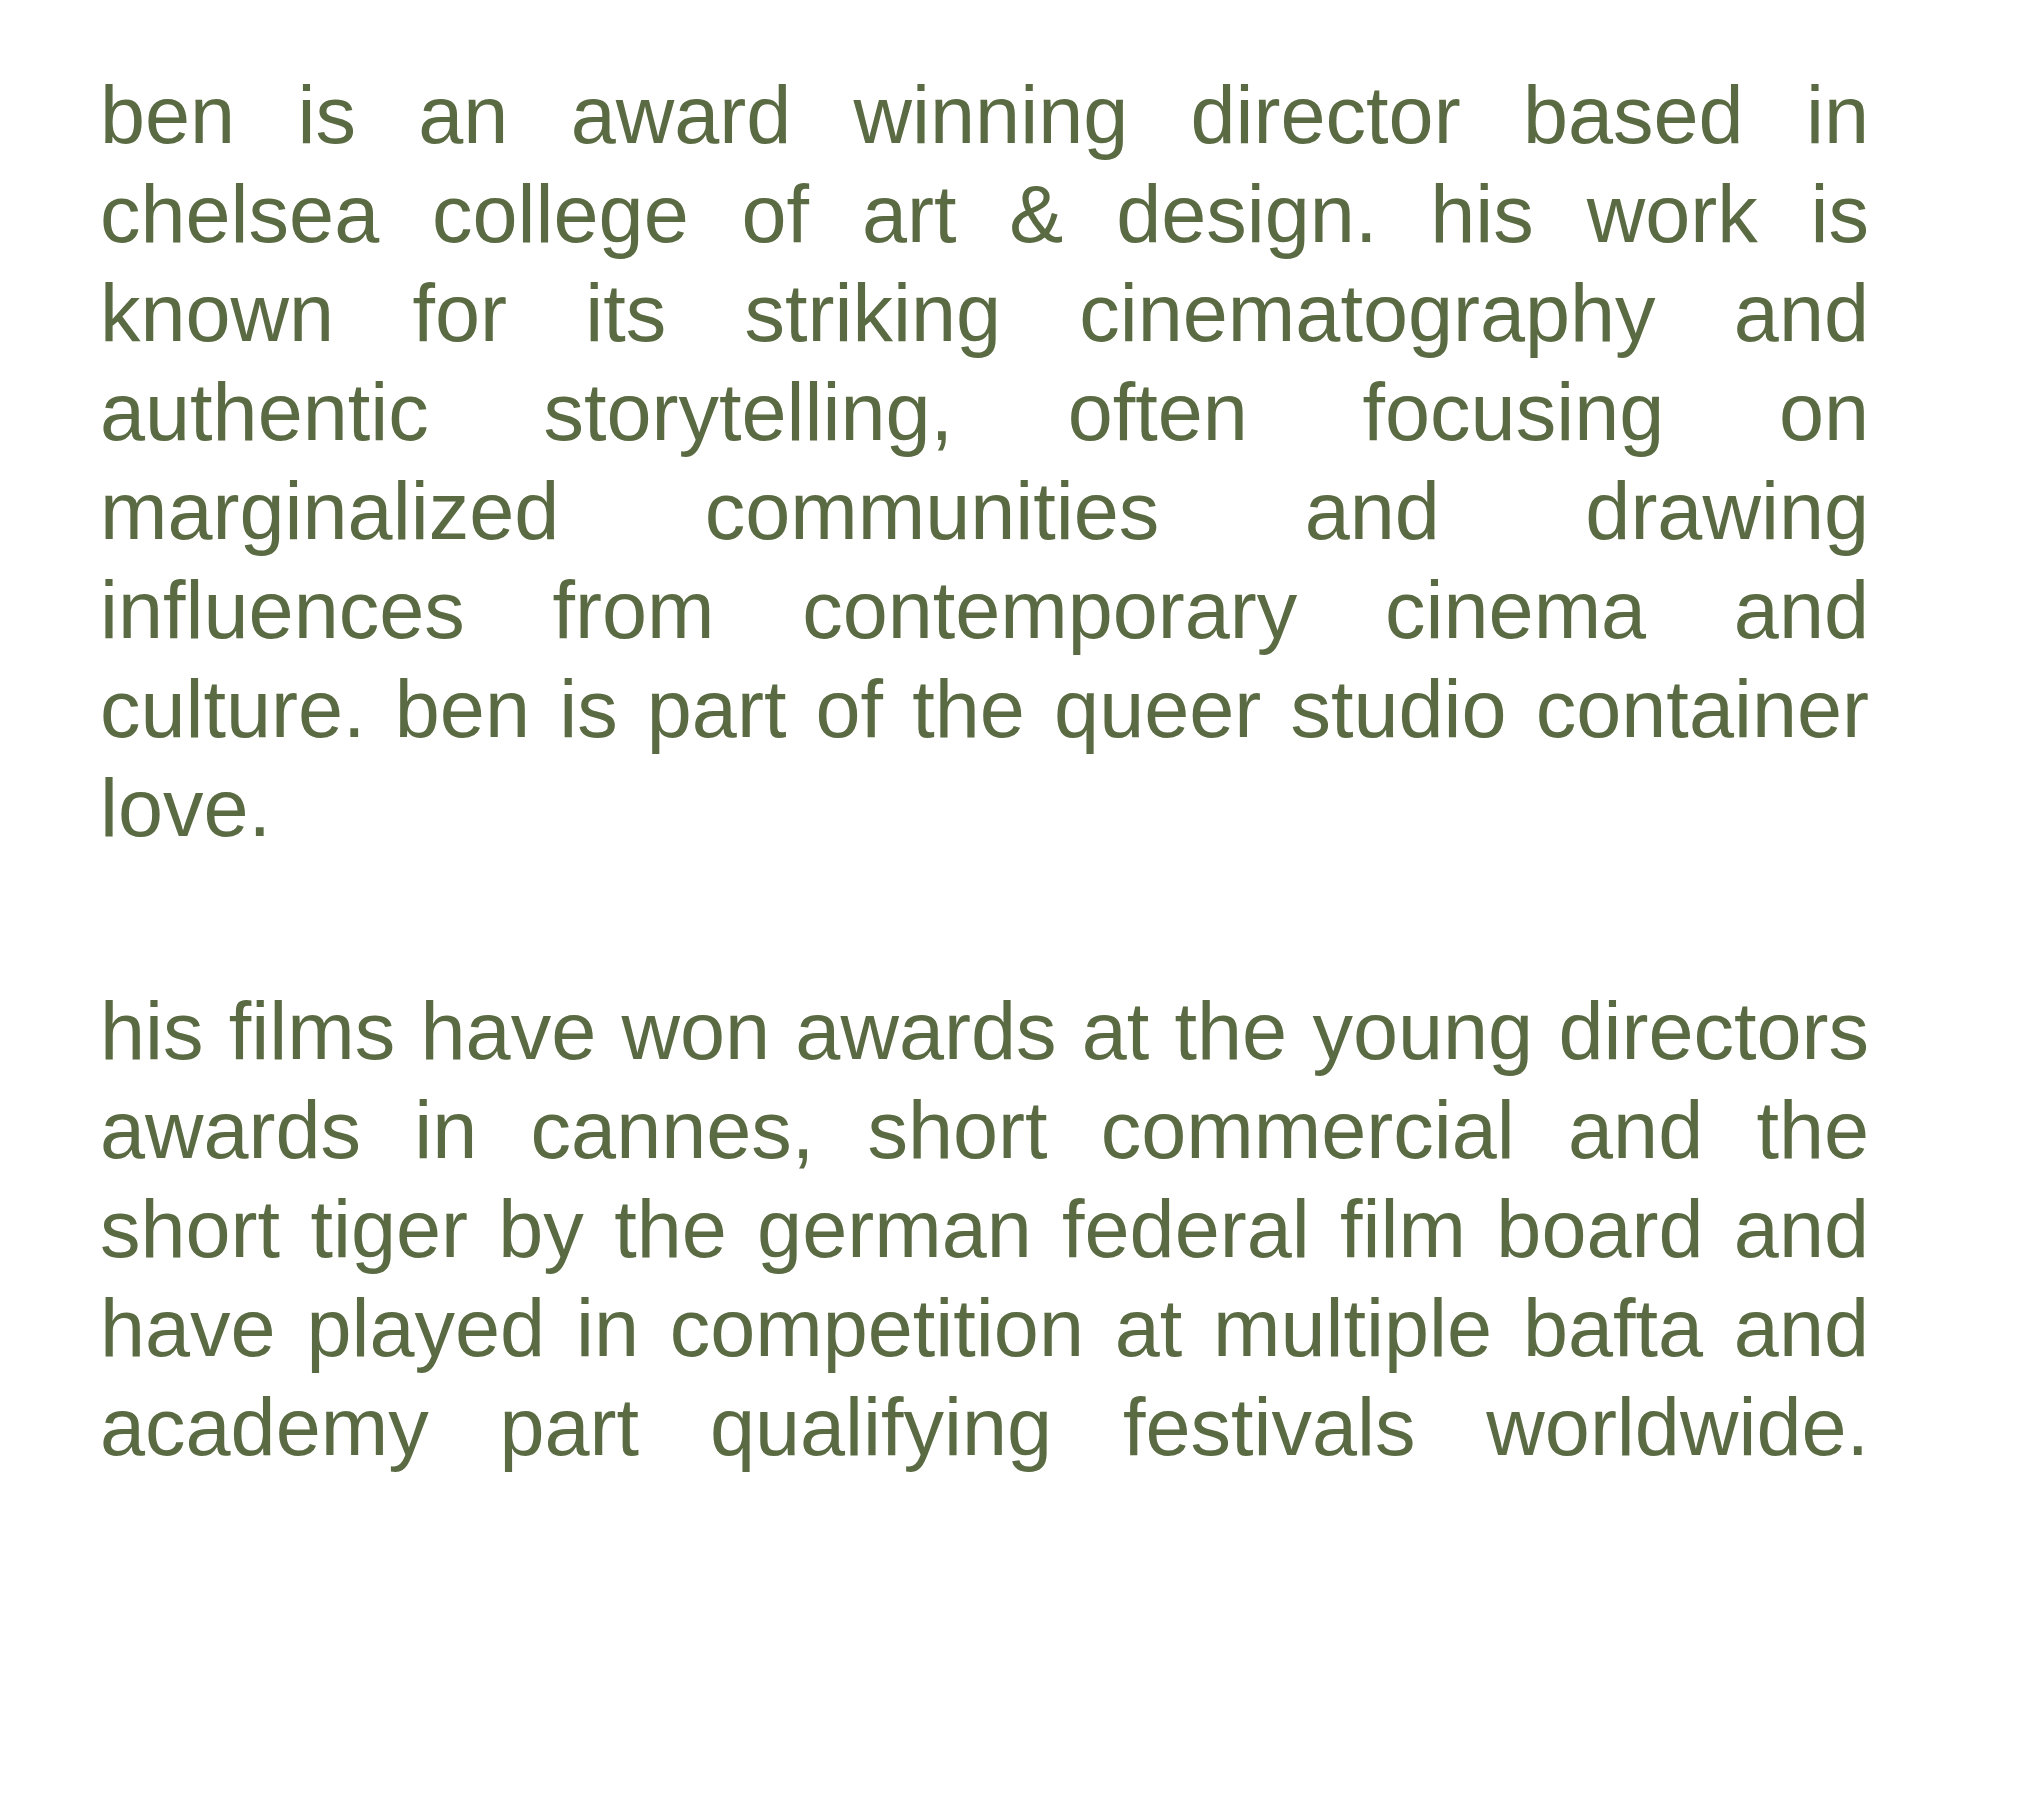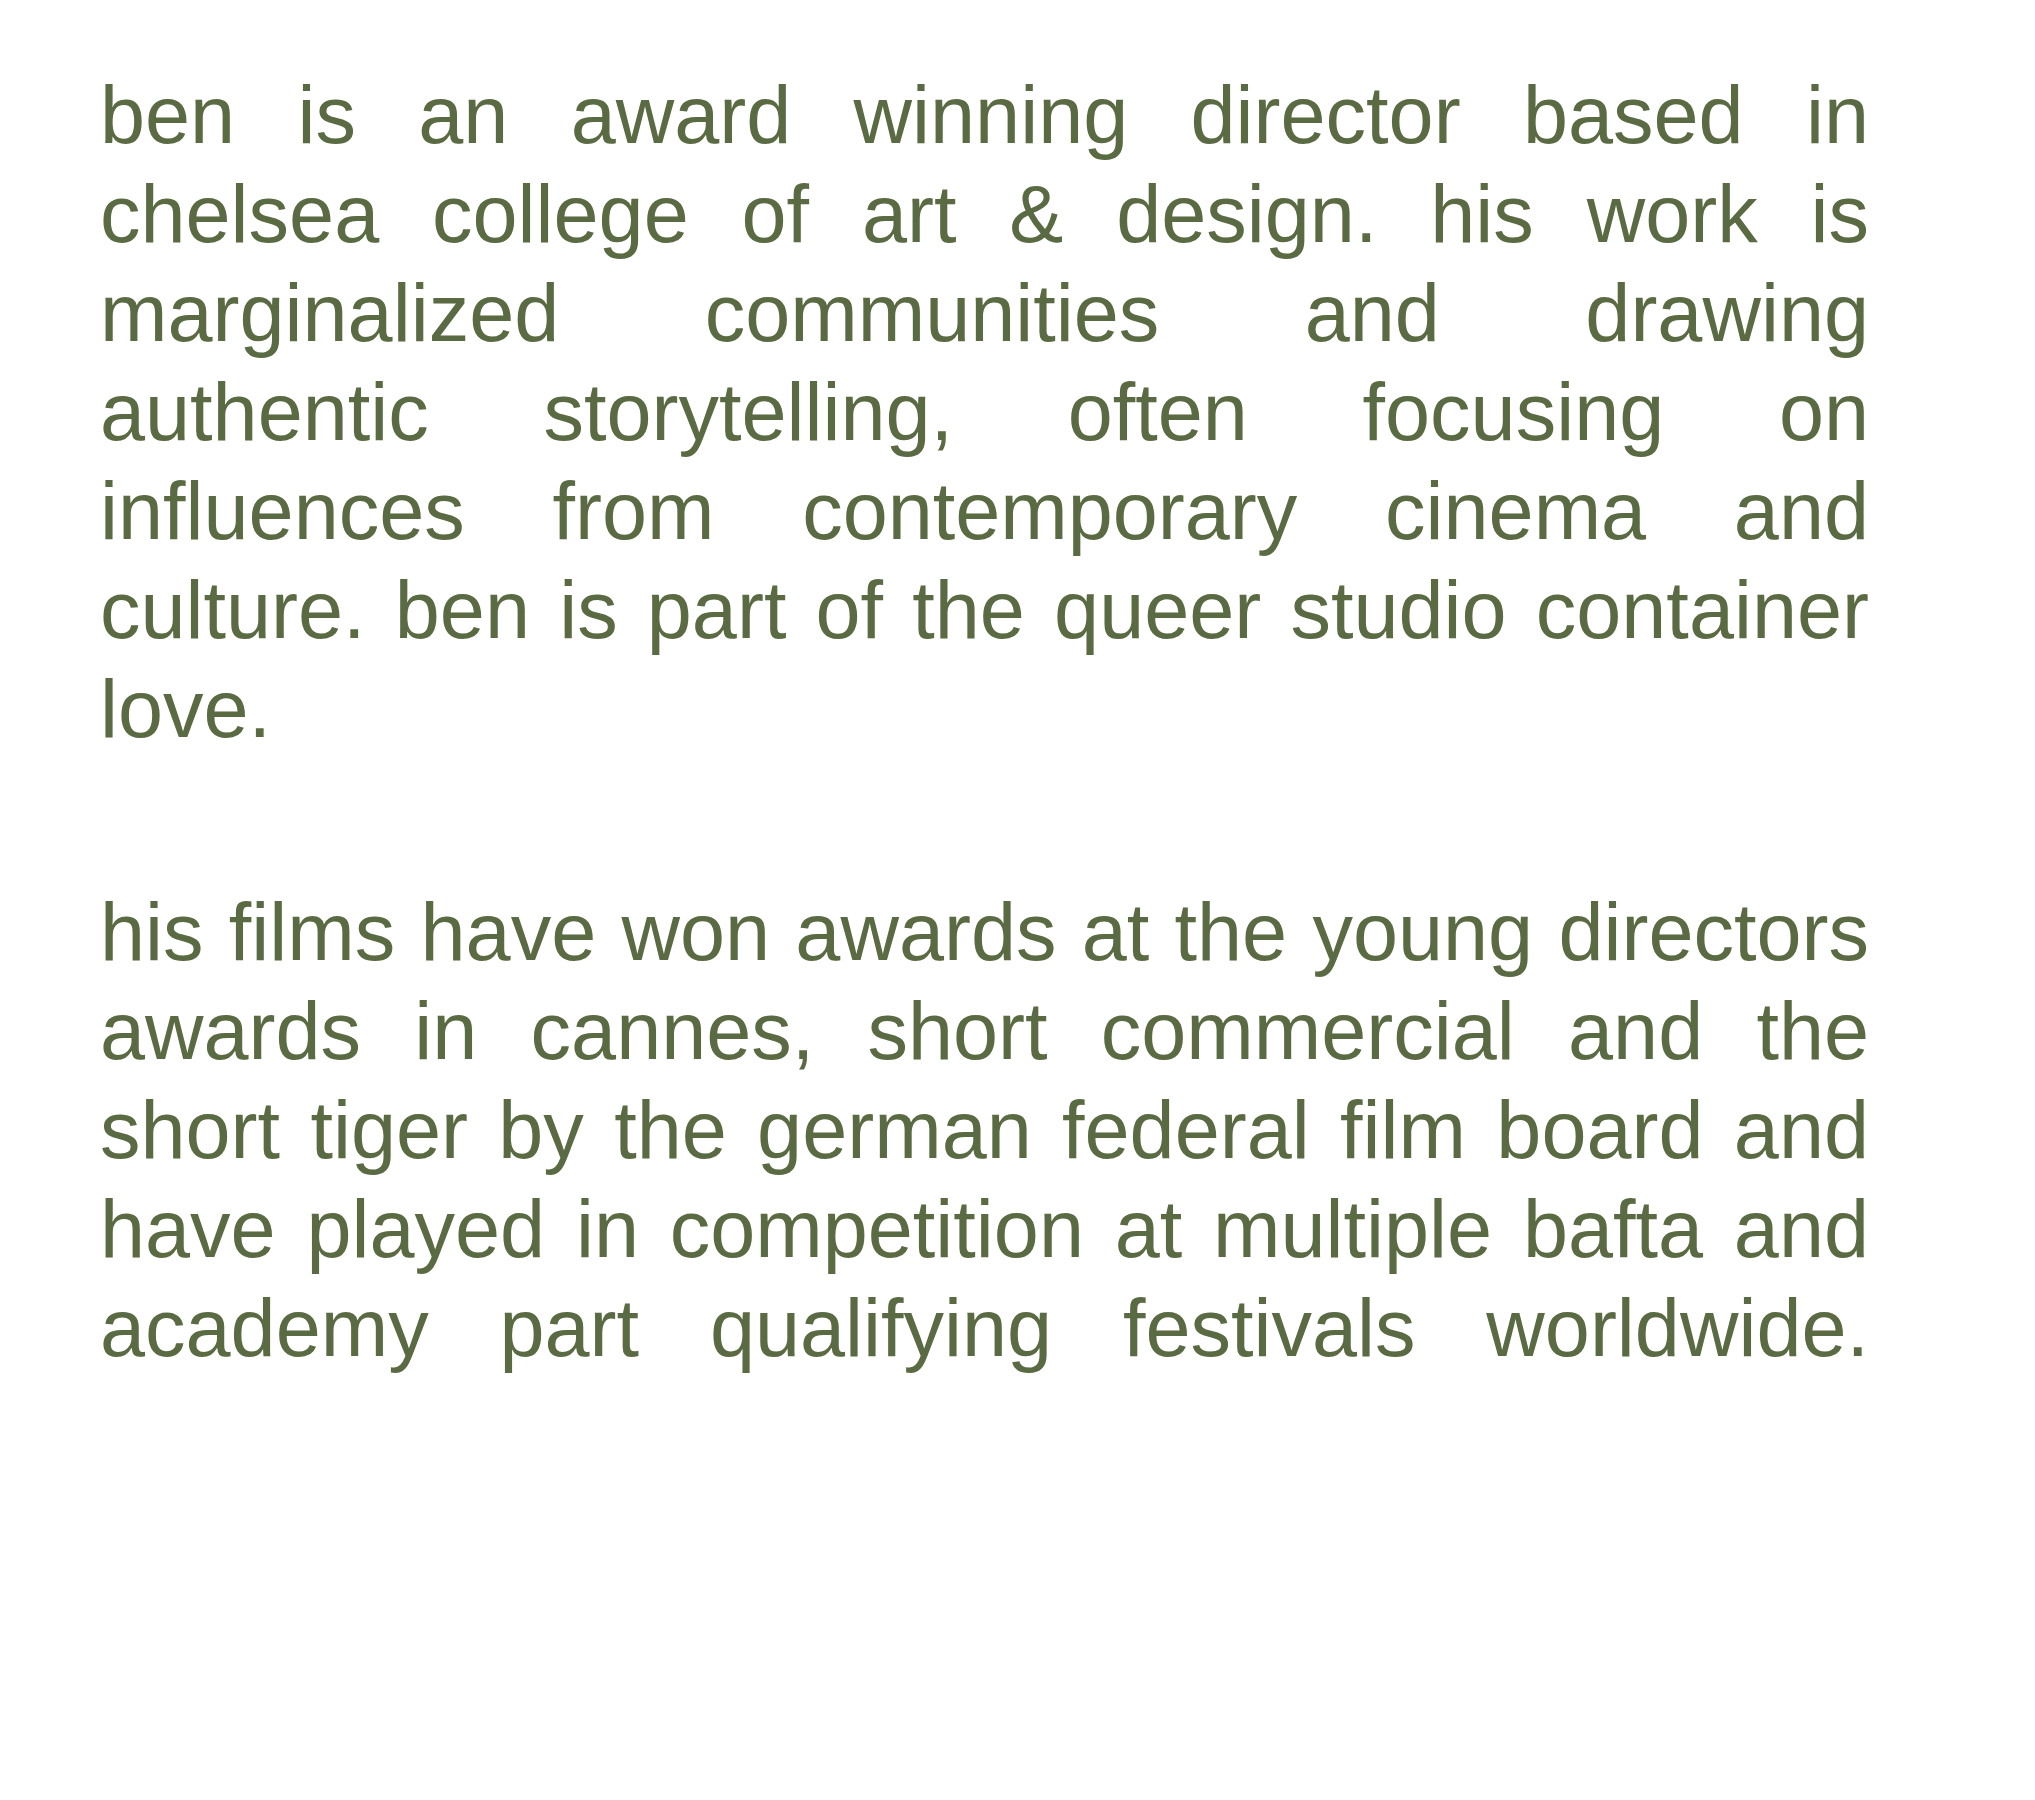--- a/index.html
+++ b/index.html
@@ -42,22 +42,23 @@
     text-align-last: justify;
   }
 </style>
 </head>
 <body style="--text-color: #5a6a42; background: rgb(255, 255, 255);">
 
 <main class="bio">
   <p class="para last-left">
       <span class="line">ben is an award winning director based in</span>
       <span class="line">chelsea college of art &amp; design. his work is</span>
+      <span class="line">known for its striking cinematography and</span>
+      <span class="line">authentic storytelling, often focusing on</span>
       <span class="line">marginalized communities and drawing</span>
-      <span class="line">authentic storytelling, often focusing on</span>
       <span class="line">influences from contemporary cinema and</span>
       <span class="line">culture. ben is part of the queer studio container</span>
       <span class="line last">love.</span>
     </p>
   <p class="para last-justified">
       <span class="line">his films have won awards at the young directors</span>
       <span class="line">awards in cannes, short commercial and the</span>
       <span class="line">short tiger by the german federal film board and</span>
       <span class="line">have played in competition at multiple bafta and</span>
       <span class="line last">academy part qualifying festivals worldwide.</span>

